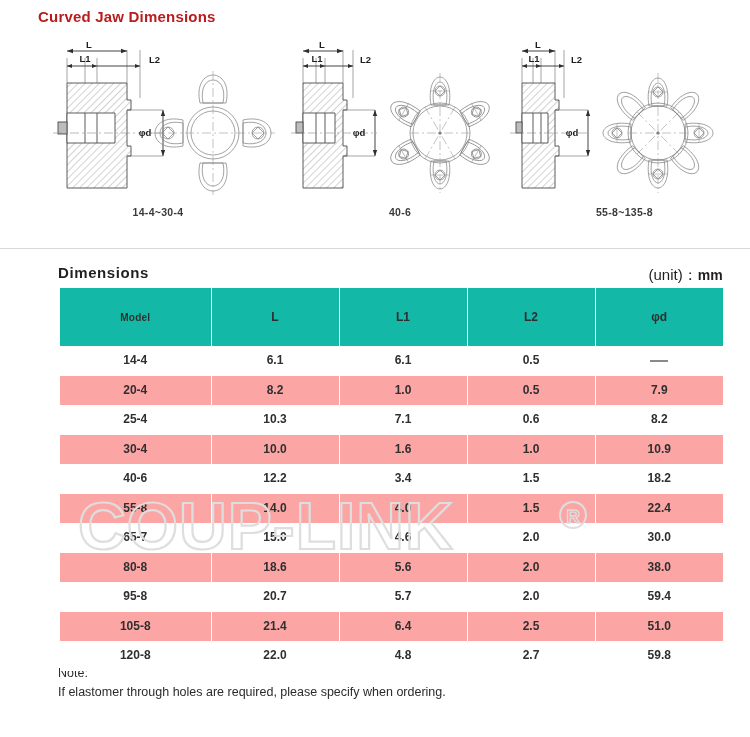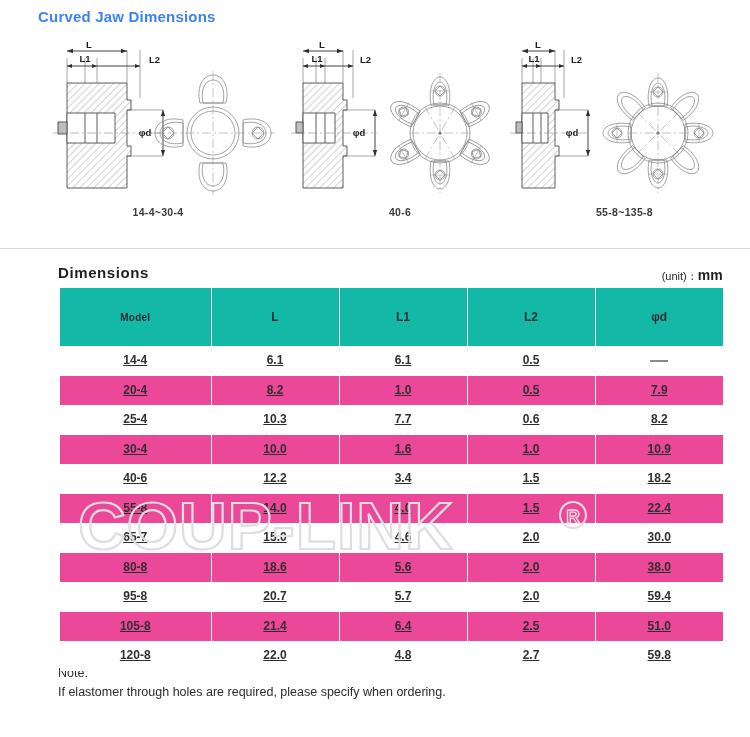--- a/index.html
+++ b/index.html
@@ -17,21 +17,21 @@
   }
 
   
   .page-title {
     position: absolute;
     left: 38px;
     top: 8px;
     font-size: 15px;
     font-weight: bold;
     letter-spacing: 0.2px;
-    color: #3b82f6;
+    color: #b91c1c;
   }
 
   
   .diagram-band {
     position: absolute;
     left: 0;
     top: 38px;
     width: 750px;
     height: 200px;
   }
@@ -84,21 +84,21 @@
     color: #231f20;
   }
   .unit-label {
     position: absolute;
     right: 27px;
     top: 266px;
     color: #231f20;
     white-space: nowrap;
   }
   .unit-label .u-small {
-    font-size: 11px;
+    font-size: 15px;
     vertical-align: baseline;
   }
   .unit-label .u-mm {
     font-size: 14px;
     font-weight: bold;
     letter-spacing: 0.2px;
   }
 
   
   .table-wrap {
@@ -141,23 +141,23 @@
     font-weight: bold;
     color: #1e1e1e;
     vertical-align: middle;
   }
   thead th.model-head {
     font-size: 10px;
     font-weight: bold;
     letter-spacing: 0.2px;
   }
 
-  tbody tr { height: 17px; text-decoration: underline; }
+  tbody tr { height: 17px; }
   tbody tr.row-odd  td { background: #ffffff; }
-  tbody tr.row-even td { background: #ec4899; }
+  tbody tr.row-even td { background: #fca5a5; }
   tbody td {
     font-size: 12.5px;
     font-weight: bold;
     color: #2b2b2b;
     vertical-align: middle;
     line-height: 29.5px;
   }
   tbody td.dash-cell span.dash {
     display: inline-block;
     width: 18px;
@@ -500,21 +500,21 @@
         <tr class="row-even">
           <td>20-4</td>
           <td>8.2</td>
           <td>1.0</td>
           <td>0.5</td>
           <td>7.9</td>
         </tr>
         <tr class="row-odd">
           <td>25-4</td>
           <td>10.3</td>
-          <td>7.7</td>
+          <td>7.1</td>
           <td>0.6</td>
           <td>8.2</td>
         </tr>
         <tr class="row-even">
           <td>30-4</td>
           <td>10.0</td>
           <td>1.6</td>
           <td>1.0</td>
           <td>10.9</td>
         </tr>

